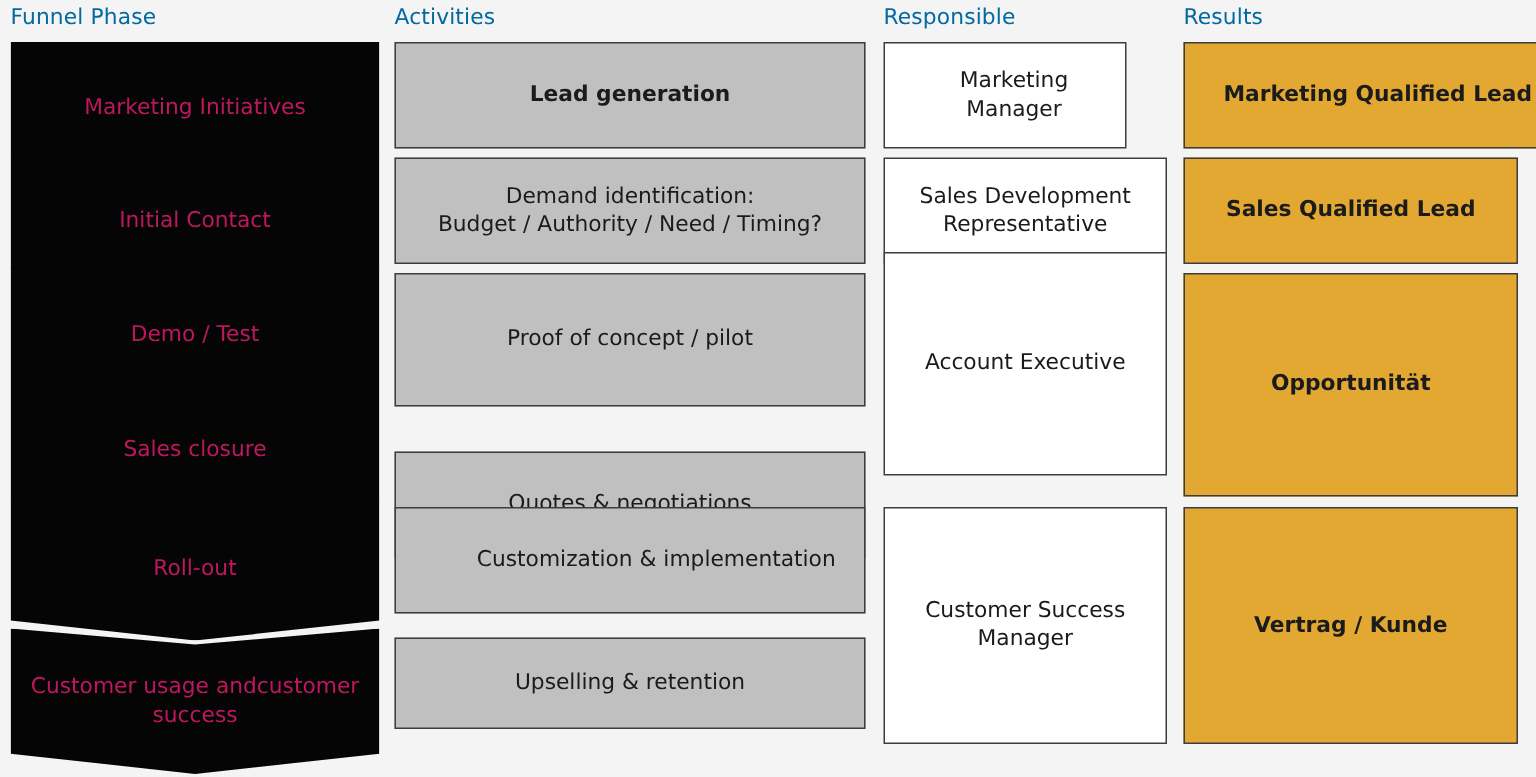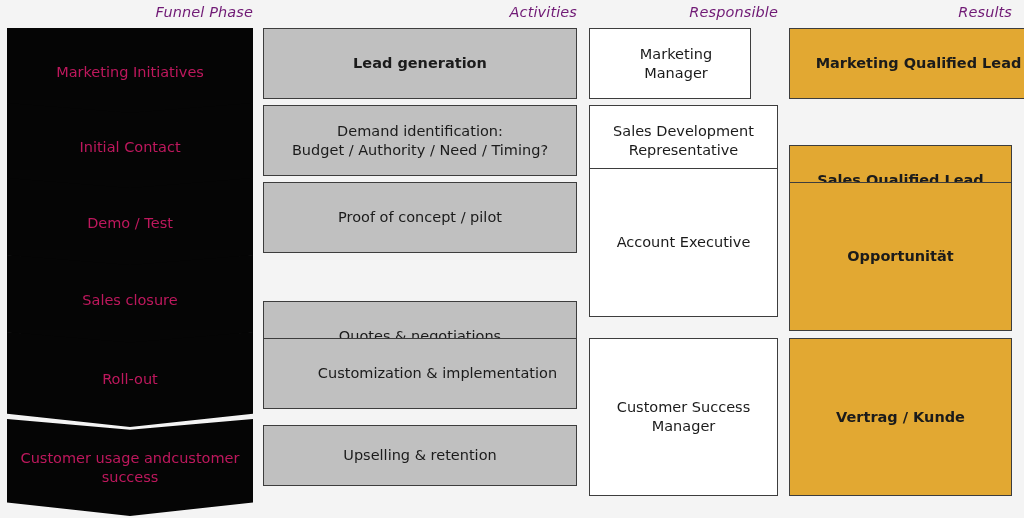--- a/index.html
+++ b/index.html
@@ -19,26 +19,25 @@
     height: 518px;
     background: #f4f4f4;
   }
 
   
   .col-header {
     position: absolute;
     top: 2px;
     height: 20px;
     line-height: 20px;
-    text-align: right;
+    text-align: left;
     font-size: 14.5px;
-    color: #701a75;
+    color: #0369a1;
     letter-spacing: .1px;
     white-space: nowrap;
-    font-style: italic;
   }
   #hdr-funnel      { left: 7px;   width: 246px; }
   #hdr-activities  { left: 263px; width: 314px; }
   #hdr-responsible { left: 589px; width: 189px; }
   #hdr-results     { left: 789px; width: 223px; }
 
   
   #funnel-col {
     position: absolute;
     left: 7px;
@@ -118,21 +117,21 @@
         <div>
           <span>Lead generation</span>
         </div>
       </div>
       <div class="card card-activity" style="left: 263px; width: 314px; top: 105px; height: 71px;">
         <div>
           <span>Demand identification:</span>
           <span>Budget / Authority / Need / Timing?</span>
         </div>
       </div>
-      <div class="card card-activity" style="left: 263px; width: 314px; top: 182px; height: 71px;">
+      <div class="card card-activity" style="left: 263px; width: 314px; top: 182px; height: 89px;">
         <div>
           <span>Proof of concept / pilot</span>
         </div>
       </div>
       <div class="card card-activity" style="left: 263px; width: 314px; top: 260px; height: 71px; margin-top: 41px;">
         <div>
           <span>Quotes &amp; negotiations</span>
         </div>
       </div>
       <div class="card card-activity" style="left: 263px; width: 314px; top: 338px; height: 71px; padding-left: 43px;">
@@ -171,21 +170,21 @@
         </div>
       </div>
     </div>
 
   <div id="results-col">
       <div class="card card-result" style="left: 789px; width: 259px; top: 28px; height: 71px;">
         <div>
           <span>Marketing Qualified Lead</span>
         </div>
       </div>
-      <div class="card card-result" style="left: 789px; width: 223px; top: 105px; height: 71px; margin-top: 40px;">
+      <div class="card card-result" style="left: 789px; width: 223px; top: 105px; height: 71px;">
         <div>
           <span>Sales Qualified Lead</span>
         </div>
       </div>
       <div class="card card-result" style="left: 789px; width: 223px; top: 182px; height: 149px;">
         <div>
           <span>Opportunität</span>
         </div>
       </div>
       <div class="card card-result" style="left: 789px; width: 223px; top: 338px; height: 158px;">

